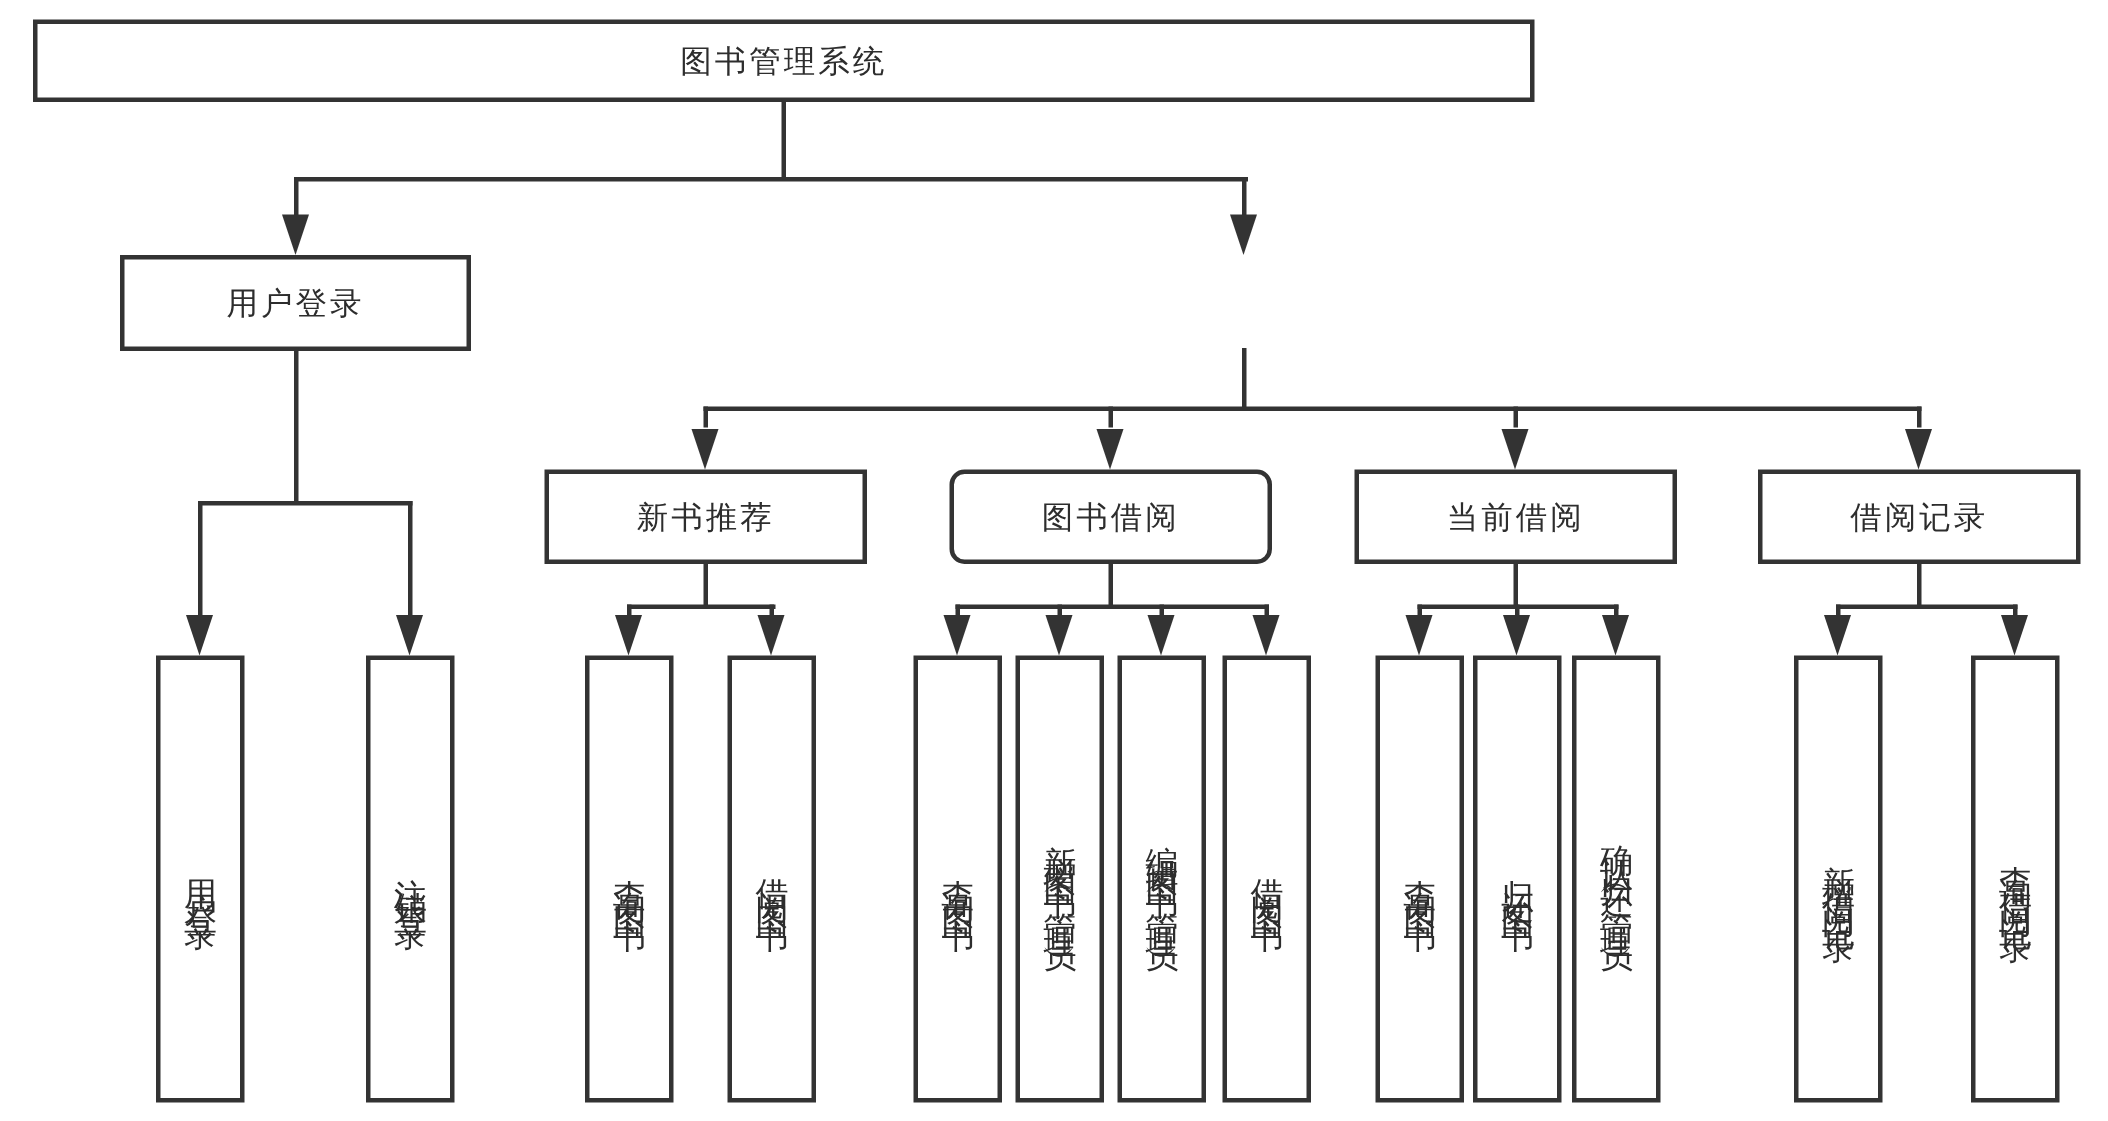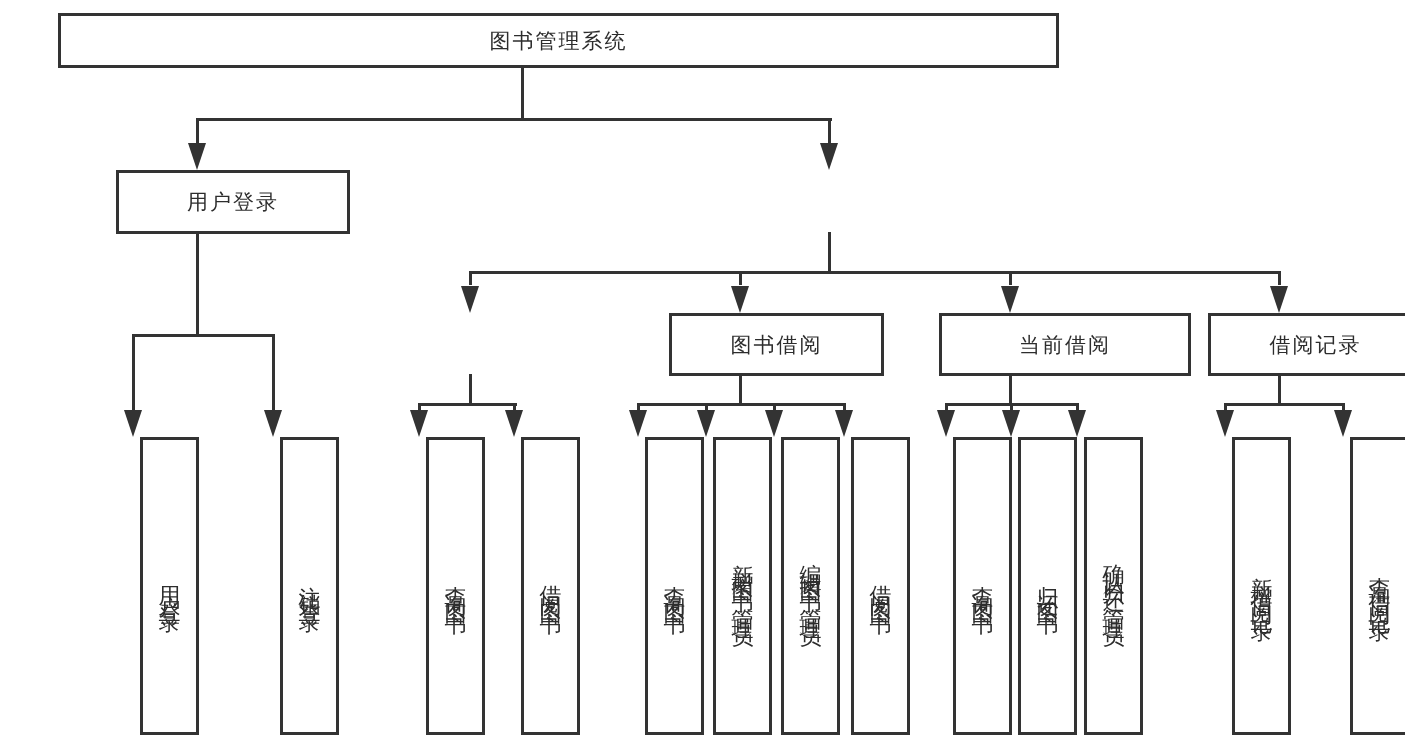--- a/index.html
+++ b/index.html
@@ -19,21 +19,20 @@
     color: var(--text);
     overflow: hidden;
   }
   .box {
     position: absolute;
     border: 3px solid var(--line);
     background: var(--background);
     display: flex;
     align-items: center;
     justify-content: center;
-    margin-left: 36px;
   }
   .hlabel {
     font-size: 21px;
     letter-spacing: 2px;
     color: var(--text);
     white-space: nowrap;
   }
   .leaf span {
     writing-mode: vertical-lr;
     text-orientation: mixed;
@@ -67,24 +66,27 @@
 <div class="stage">
 
   <div class="box" style="left:22px; top:13px; width:1001px; height:55px;">
     <span class="hlabel">图书管理系统</span>
   </div>
 
   <div class="box" style="left:80px; top:170px; width:234px; height:64px;">
     <span class="hlabel">用户登录</span>
   </div>
 
-  <div class="box" style="left:633px; top:313px; width:215px; height:63px;">
+  <div class="box" style="left:363px; top:313px; width:215px; height:63px;">
+    <span class="hlabel">新书推荐</span>
+  </div>
+  <div class="box" style="left:633px; top:313px; width:215px; height:63px;border-radius:10px;">
     <span class="hlabel">图书借阅</span>
   </div>
-  <div class="box" style="left:903px; top:313px; width:252px; height:63px;">
+  <div class="box" style="left:903px; top:313px; width:215px; height:63px;">
     <span class="hlabel">当前借阅</span>
   </div>
   <div class="box" style="left:1172px; top:313px; width:215px; height:63px;">
     <span class="hlabel">借阅记录</span>
   </div>
 
   <div class="box leaf" style="left:104px; top:437px; width:59px; height:298px;">
     <span>用户登录</span>
   </div>
   <div class="box leaf" style="left:244px; top:437px; width:59px; height:298px;">

